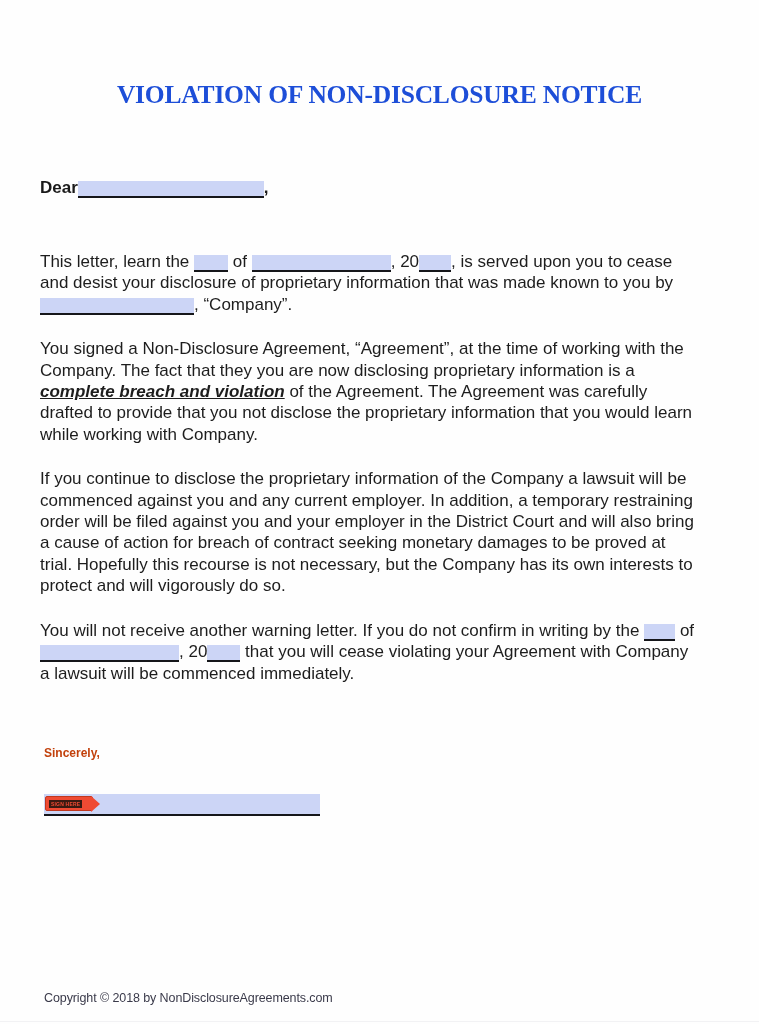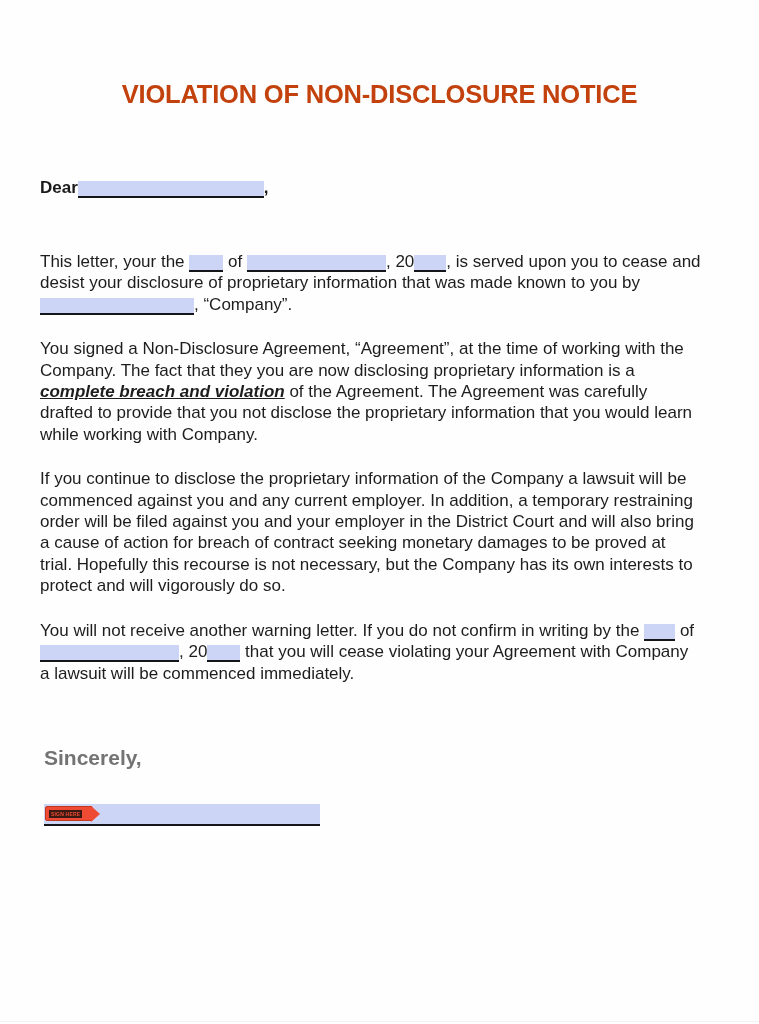--- a/index.html
+++ b/index.html
@@ -27,21 +27,22 @@
   
   .doc-title {
     position: absolute;
     top: 63px;
     left: 0;
     width: 759px;
     text-align: center;
     font-size: 25.5px;
     font-weight: bold;
     letter-spacing: -0.2px;
-    color: #c2410c;
+    color: #1d4ed8;
+    font-family: Liberation Serif, serif;
   }
 
   
   .body-block {
     position: absolute;
     top: 175px;
     left: 40px;
     width: 662px;
   }
 
@@ -93,23 +94,23 @@
   }
 
   
   .sig-block {
     position: absolute;
     top: 746px;
     left: 44px;
     width: 400px;
   }
   .sig-label {
-    font-size: 21px;
-    font-weight: bold;
-    color: #737373;
+    font-size: 12px;
+    font-weight: bold;
+    color: #c2410c;
     margin: 0 0 34px 0;
   }
   .sig-field {
     position: relative;
     width: 276px;
     height: 22px;
     background: #ccd5f6;
     border-bottom: 2.5px solid #15161a;
   }
   .sign-here-tag {
@@ -173,34 +174,35 @@
 <body>
 
 <div class="page">
 
   <h1 class="doc-title">VIOLATION OF NON-DISCLOSURE NOTICE</h1>
 
   <div class="body-block">
 
     <div class="salutation"><span>Dear</span><span class="field f-name"></span><span>,</span></div>
 
-    <p class="para"><span>This letter, your the</span> <span class="field f-day"></span> <span>of</span> <span class="field f-month"></span><span>, 20</span><span class="field f-year"></span><span>, is served upon you to cease and desist your disclosure of proprietary information that was made known to you by</span> <span class="field f-company"></span><span>, “Company”.</span></p>
+    <p class="para"><span>This letter, learn the</span> <span class="field f-day"></span> <span>of</span> <span class="field f-month"></span><span>, 20</span><span class="field f-year"></span><span>, is served upon you to cease and desist your disclosure of proprietary information that was made known to you by</span> <span class="field f-company"></span><span>, “Company”.</span></p>
 
     <p class="para"><span>You signed a Non-Disclosure Agreement, “Agreement”, at the time of working with the Company. The fact that they you are now disclosing proprietary information is a</span> <span class="emph">complete breach and violation</span> <span>of the Agreement. The Agreement was carefully drafted to provide that you not disclose the proprietary information that you would learn while working with Company.</span></p>
 
     <p class="para para-4">If you continue to disclose the proprietary information of the Company a lawsuit will be commenced against you and any current employer. In addition, a temporary restraining order will be filed against you and your employer in the District Court and will also bring a cause of action for breach of contract seeking monetary damages to be proved at trial. Hopefully this recourse is not necessary, but the Company has its own interests to protect and will vigorously do so.</p>
 
     <p class="para"><span>You will not receive another warning letter. If you do not confirm in writing by the</span> <span class="field f-day2"></span> <span>of</span> <span class="field f-month2"></span><span>, 20</span><span class="field f-year2"></span> <span>that you will cease violating your Agreement with Company a lawsuit will be commenced immediately.</span></p>
 
   </div>
 
   <div class="sig-block">
     <div class="sig-label">Sincerely,</div>
     <div class="sig-field">
       <div class="sign-here-tag">
         <span class="sign-here-label">SIGN HERE</span>
       </div>
     </div>
   </div>
 
+  <div class="footer">Copyright © 2018 by NonDisclosureAgreements.com</div>
   <div class="footer-rule"></div>
 
 </div>
 
 </body></html>

